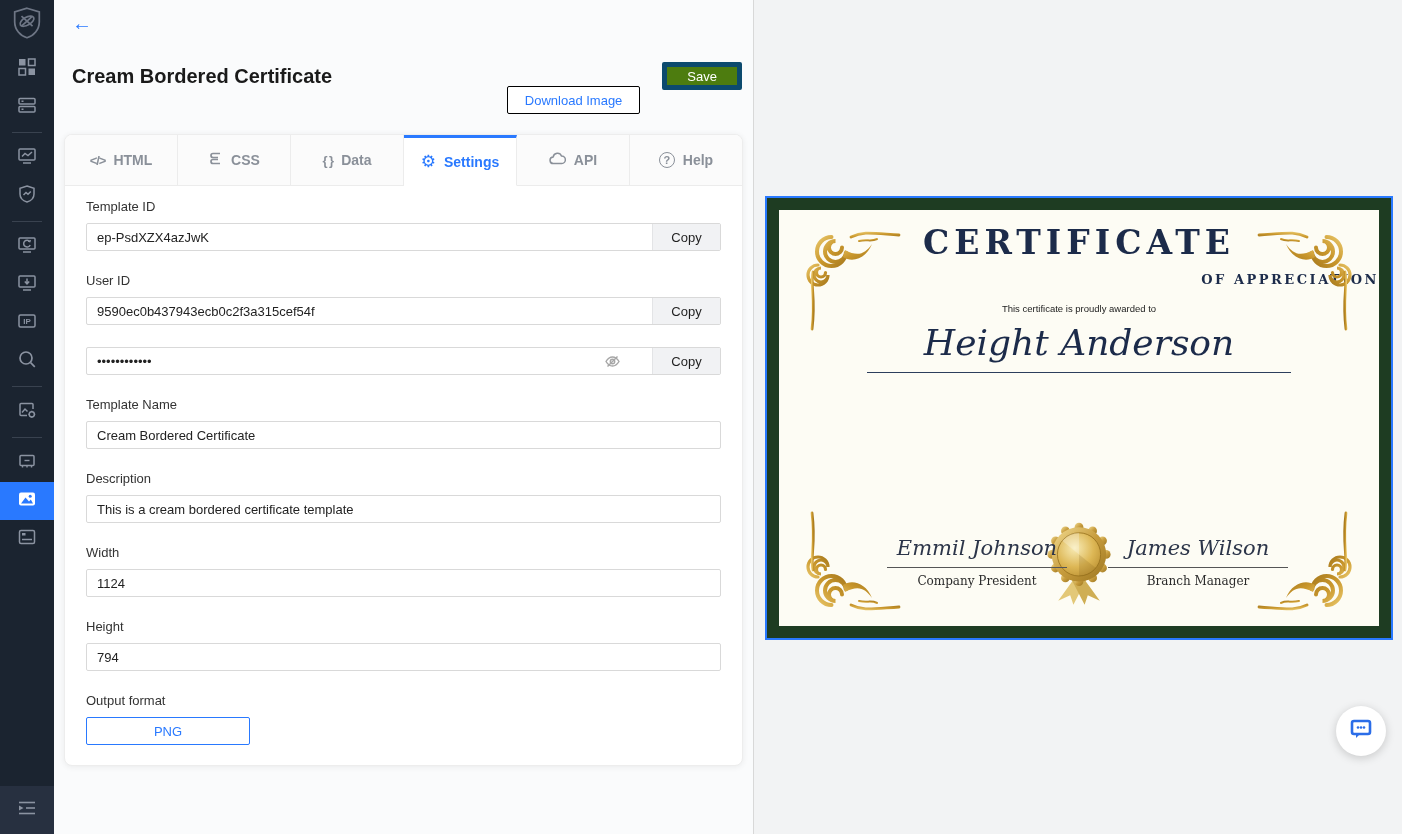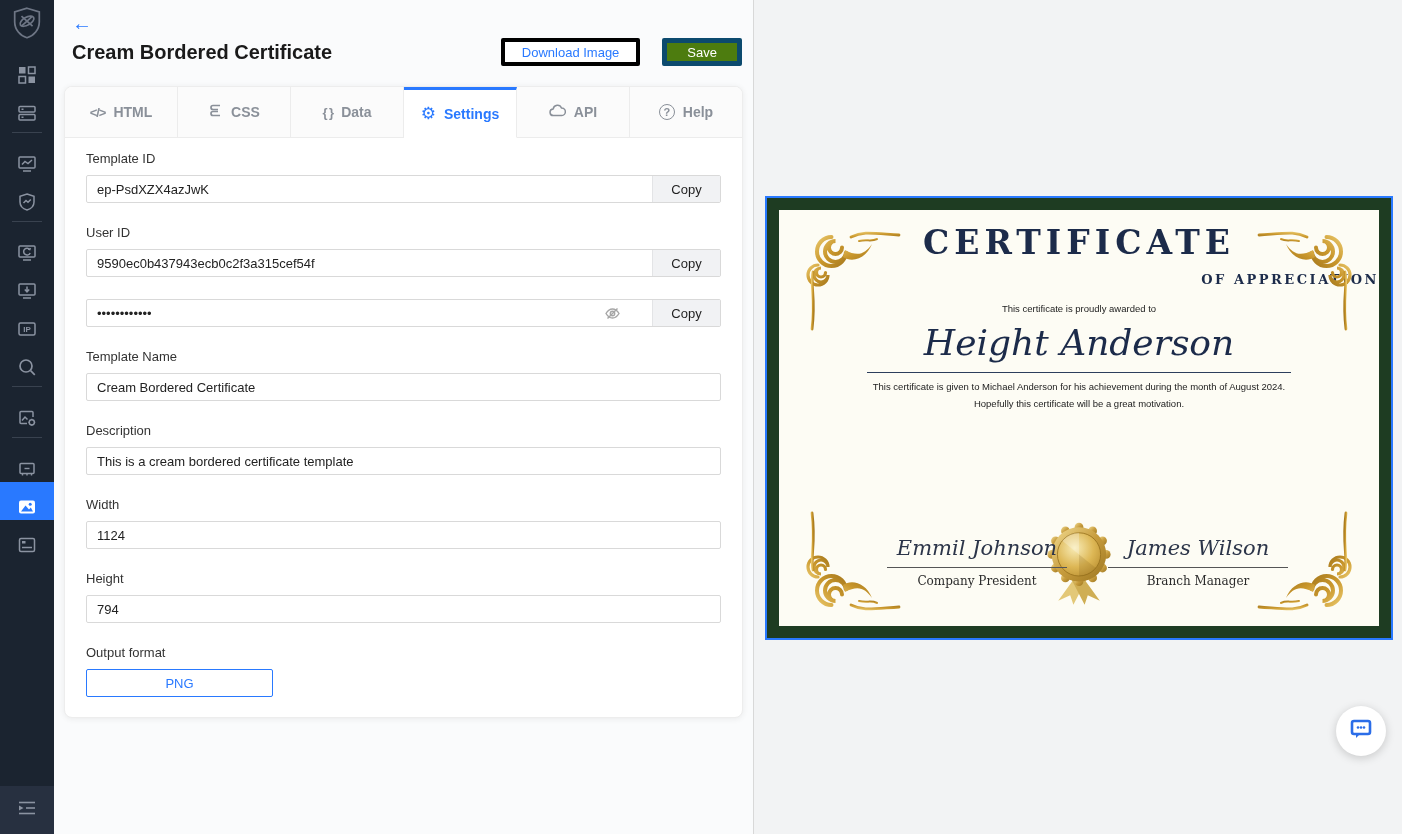--- a/index.html
+++ b/index.html
@@ -2,53 +2,53 @@
 <html><head>
 <meta charset="utf-8">
 <style>
   * { margin:0; padding:0; box-sizing:border-box; }
   html,body { width:1402px; height:834px; overflow:hidden; }
   body { font-family:"Liberation Sans", sans-serif; display:flex; background:#fff; }
 
   
   .sidebar { width:54px; height:834px; background:#1b2430; display:flex; flex-direction:column; align-items:center; position:relative; flex:0 0 54px; }
   .side-logo { width:54px; height:50px; display:flex; align-items:center; justify-content:center; }
-  .side-item { width:54px; height:38px; display:flex; align-items:flex-end; justify-content:center; cursor:pointer; }
+  .side-item { width:54px; height:38px; display:flex; align-items:center; justify-content:center; cursor:pointer; }
   .side-item.active { background:#2979ff; }
   .side-divider { width:30px; border-top:1px solid #39424f; margin:6px 0; }
   .side-bottom { position:absolute; bottom:0; left:0; width:54px; height:48px; background:#273040; display:flex; align-items:center; justify-content:center; cursor:pointer; }
 
   
   .main { width:699px; flex:0 0 699px; background:#fafbfc; position:relative; }
   .hdr { padding:12px 10px 0 18px; }
   .back-btn { color:#2979ff; font-size:20px; font-weight:bold; line-height:22px; cursor:pointer; display:inline-block; }
   .title-row { display:flex; align-items:center; margin-top:4px; padding-right:1px; }
   .page-title { flex:1; font-size:20px; font-weight:bold; color:#1a1a1a; }
   .btn { height:28px; font-size:13px; border-radius:2px; display:inline-flex; align-items:center; justify-content:center; cursor:pointer; }
-  .btn-outline { background:#fff; border:4px solid #000000; color:#2979ff; padding:9px 17px; margin-right:22px; }
+  .btn-outline { background:#fff; border:1px solid #000000; color:#2979ff; padding:9px 17px; margin-right:22px;margin-top:48px; }
   .btn-primary { background:#4d7c0f; border:5px solid #0c4a6e; color:#fff; padding:4px 20px; }
 
   .card { margin:20px 10px 0 10px; width:679px; background:#fff; border:1px solid #ededed; border-radius:8px; box-shadow:0 1px 6px rgba(0,0,0,0.07); overflow:hidden; }
 
   .tabs { display:flex; height:51px; }
   .tab { flex:1; display:flex; align-items:center; justify-content:center; gap:8px; background:#fbfbfb; color:#8a9099; font-size:14px; font-weight:bold; border-right:1px solid #ececec; border-bottom:1px solid #ececec; cursor:pointer; }
   .tab:last-child { border-right:none; }
   .tab.active { background:#fff; color:#2979ff; border-top:3px solid #2979ff; border-bottom:1px solid transparent; }
   .tab .tab-ic { font-size:13px; font-weight:bold; letter-spacing:-1px; }
   .qcircle { width:16px; height:16px; border:1.5px solid currentColor; border-radius:50%; font-size:11px; display:flex; align-items:center; justify-content:center; letter-spacing:0; }
   .gear-glyph { font-size:17px; font-weight:normal; }
 
   .form { padding:13px 21px 20px 21px; }
   .field { margin-bottom:22px; }
   .field label { display:block; font-size:13px; color:#333; margin-bottom:9px; cursor:default; }
   .input-group { display:flex; border:1px solid #d9d9d9; border-radius:2px; height:28px; background:#fff; align-items:stretch;gap:21px; }
   .input-group input { flex:1; border:none; outline:none; padding:0 10px; font-size:13px; color:#222; font-family:"Liberation Sans", sans-serif; background:transparent; }
   .eye-wrap { display:flex; align-items:center; padding:0 10px; cursor:pointer; }
   .copy-btn { width:68px; background:#f1f2f4; border-left:1px solid #e3e4e6; display:flex; align-items:center; justify-content:center; font-size:13px; color:#1f1f1f; cursor:pointer; }
-  .png-btn { width:187px; height:28px; border:1px solid #2979ff; border-radius:2px; background:#fff; color:#2979ff; font-size:13px; display:flex; align-items:center; justify-content:center; cursor:pointer; }
+  .png-btn { width:164px; height:28px; border:1px solid #2979ff; border-radius:2px; background:#fff; color:#2979ff; font-size:13px; display:flex; align-items:center; justify-content:center; cursor:pointer; }
 
   
   .preview { flex:1; background:#f2f3f4; border-left:1px solid #d8d8d8; position:relative; }
 
   .certificate { position:absolute; left:11px; top:196px; width:628px; height:444px; border:2px solid #2979ff; background:#1e3c22; padding:12px; }
   .cert-inner { width:100%; height:100%; background:#fdfcf4; position:relative; overflow:hidden; }
 
   .cert-title { margin-top:13px; text-align:center; font-family:"DejaVu Serif", serif; font-size:33px; font-weight:600; letter-spacing:5px; color:#1c2b4a; }
   .cert-sub { margin-top:10px; text-align:right; font-family:"DejaVu Serif", serif; font-size:13px; font-weight:600; letter-spacing:2.5px; color:#1c2b4a; }
   .cert-award { margin-top:16px; text-align:center; font-size:9.5px; color:#222; }
@@ -396,24 +396,20 @@
         <path d="M50 9 C62 3 70 5 98 7" stroke-width="2.8"></path>
         <path d="M58 13 C66 11 70 14 76 11" stroke-width="2"></path>
         <path d="M12 44 C9 58 15 70 11 101" stroke-width="2.8"></path>
       </svg>
 
       <div class="cert-title">CERTIFICATE</div>
       <div class="cert-sub">OF APPRECIATION</div>
       <div class="cert-award">This certificate is proudly awarded to</div>
       <div class="cert-name">Height Anderson</div>
       <div class="cert-rule"></div>
-      <div class="cert-body">
-        <div>This certificate is given to Michael Anderson for his achievement during the month of August 2024.</div>
-        <div>Hopefully this certificate will be a great motivation.</div>
-      </div>
 
       <svg class="medal" width="72" height="92" viewBox="0 0 90 104">
         <polygon points="45,62 19,98 34,91 38,103 54,72" fill="#e3c878"></polygon>
         <polygon points="45,62 71,98 56,91 52,103 36,72" fill="#cfae54"></polygon>
         <g fill="url(#medalRim)">
           <circle cx="79" cy="40" r="5.5"></circle>
             <circle cx="74.4" cy="57" r="5.5"></circle>
             <circle cx="62" cy="69.4" r="5.5"></circle>
           <circle cx="45" cy="74" r="5.5"></circle>
             <circle cx="28" cy="69.4" r="5.5"></circle>

